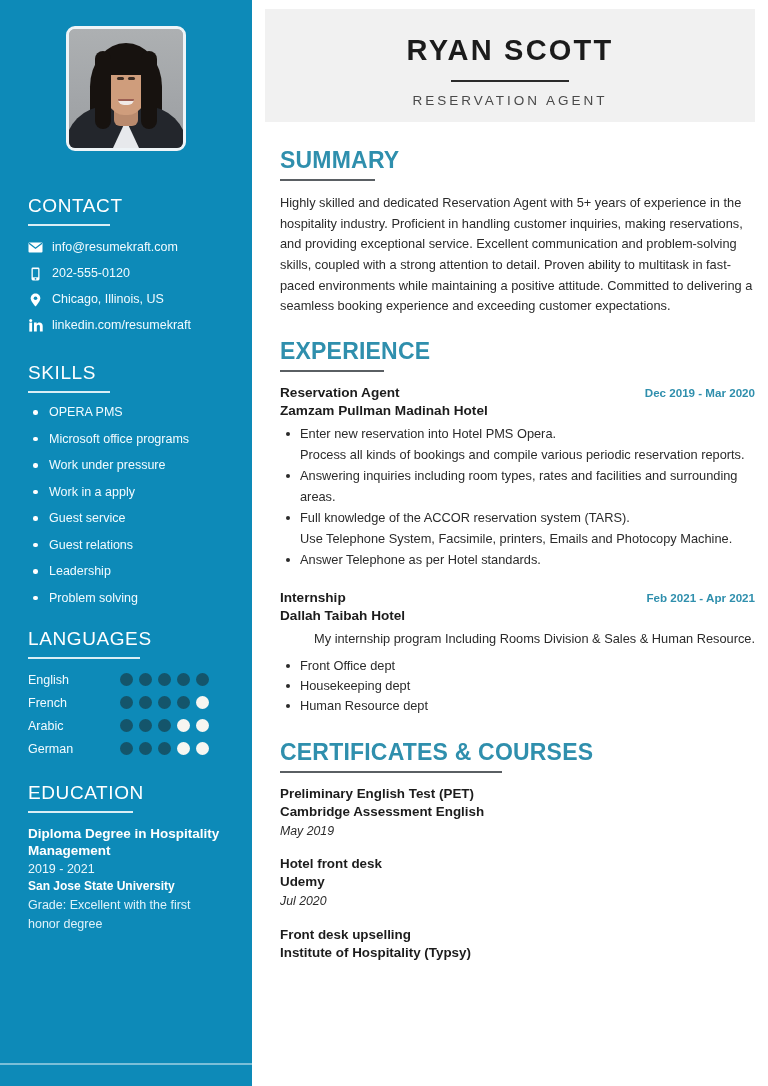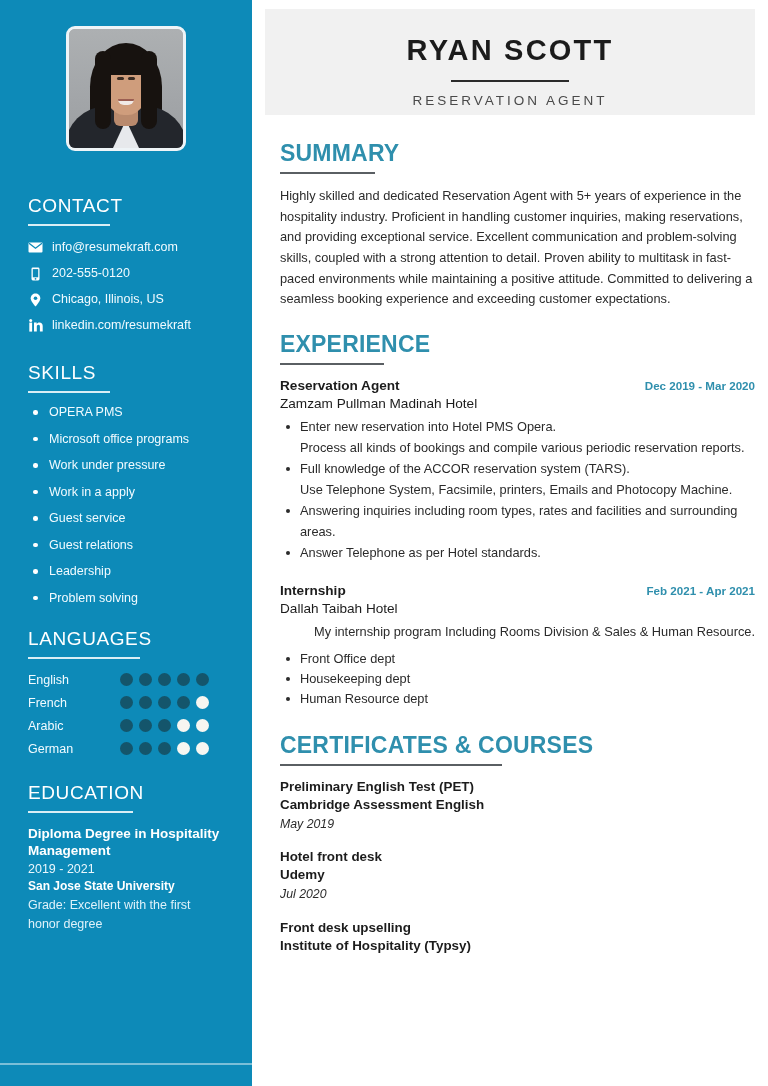--- a/index.html
+++ b/index.html
@@ -227,21 +227,21 @@
   
   .main {
     flex: 1 1 auto;
     padding: 0;
     position: relative;
   }
 
   .name-band {
     margin: 9px 13px 0 13px;
     background: #f1f1f1;
-    padding: 26px 0 7px 0;
+    padding: 26px 0 14px 0;
     text-align: center;
   }
   .name {
     font-size: 29px;
     font-weight: bold;
     letter-spacing: 2.2px;
     color: #1b1b1b;
     line-height: 1.1;
   }
   .name-rule {
@@ -296,21 +296,21 @@
   }
   .job-dates {
     font-size: 11.6px;
     font-weight: bold;
     color: #2f8fad;
     white-space: nowrap;
     padding-top: 2px;
   }
   .job-org {
     font-size: 13.6px;
-    font-weight: normal;
+    font-weight: bold;
     color: #1c1c1c;
     line-height: 1.35;
     margin-bottom: 4px;
   }
   .job-note {
     font-size: 12.8px;
     color: #2b2b2b;
     line-height: 1.6;
     margin: 2px 0 6px 0;
     text-align: right;
@@ -528,22 +528,22 @@
         <div class="sec-rule w104"></div>
         <div id="jobs">
             <div>
               <div class="job-head">
                 <div class="job-role">Reservation Agent</div>
                 <div class="job-dates">Dec 2019 - Mar 2020</div>
               </div>
               <div class="job-org">Zamzam Pullman Madinah Hotel</div>
               <ul class="bullets">
                 <li><span>Enter new reservation into Hotel PMS Opera.</span><span class="sub">Process all kinds of bookings and compile various periodic reservation reports.</span></li>
+                <li><span>Answering inquiries including room types, rates and facilities and surrounding areas.</span></li>
                 <li><span>Full knowledge of the ACCOR reservation system (TARS).</span><span class="sub">Use Telephone System, Facsimile, printers, Emails and Photocopy Machine.</span></li>
-                <li><span>Answering inquiries including room types, rates and facilities and surrounding areas.</span></li>
                 <li><span>Answer Telephone as per Hotel standards.</span></li>
               </ul>
             </div>
             <div style="margin-top: 18px;">
               <div class="job-head">
                 <div class="job-role">Internship</div>
                 <div class="job-dates">Feb 2021 - Apr 2021</div>
               </div>
               <div class="job-org">Dallah Taibah Hotel</div>
               <div class="job-note">My internship program Including Rooms Division &amp; Sales &amp; Human Resource.</div>

